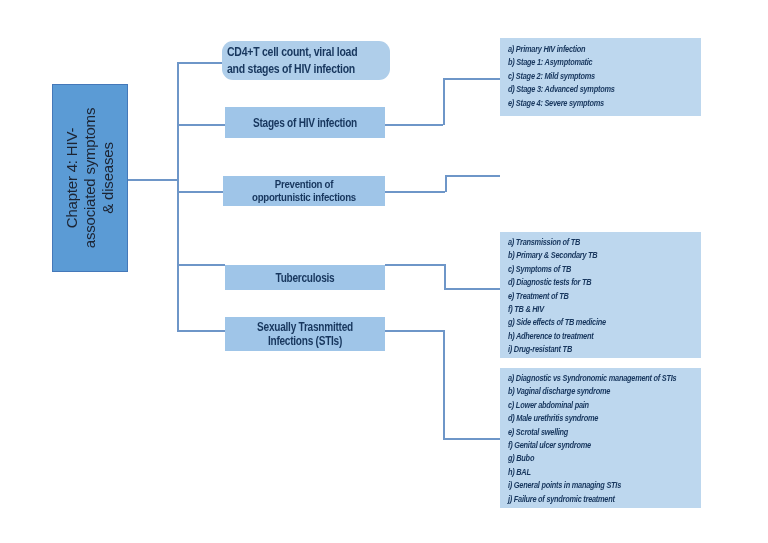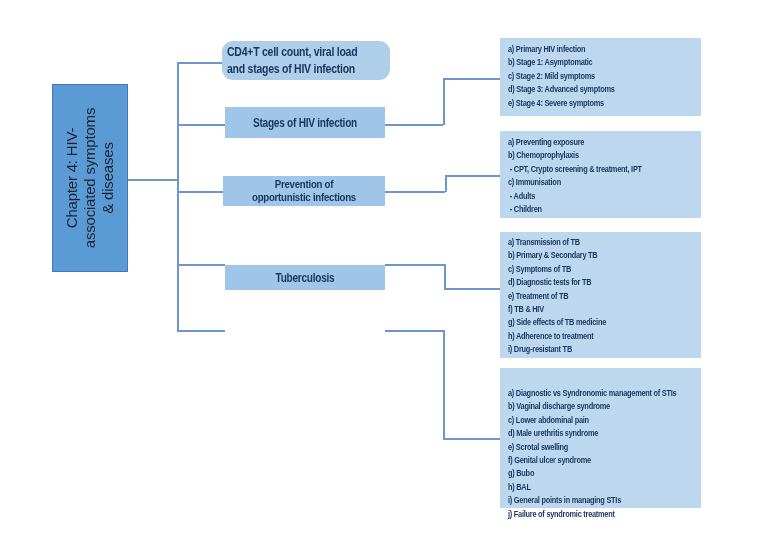--- a/index.html
+++ b/index.html
@@ -29,27 +29,27 @@
   .node--left .node-line{text-align:left;transform-origin:0 50%;font-size:12.5px;line-height:17px;}
   .node--cd4   {left:222px;top:41px;width:168px;height:39px;}
   .node--stages{left:225px;top:107px;width:160px;height:31px;}
   .node--prev  {left:223px;top:176px;width:162px;height:30px;}
   .node--prev .node-line{font-size:11.5px;line-height:13.5px;}
   .node--tb    {left:225px;top:265px;width:160px;height:25px;}
   .node--sti   {left:225px;top:317px;width:160px;height:34px;}
 
   
   .detail{position:absolute;left:500px;width:201px;background:#bdd7ee;box-sizing:border-box;
-          padding:5px 8px 0 8px;color:#17365d;font-weight:bold;}
+          padding:5px 8px 0 8px;color:#17365d;font-weight:bold;font-style:italic;}
   .detail-line{font-size:9px;line-height:13.4px;letter-spacing:-0.3px;white-space:pre;
                transform:scaleX(0.82);transform-origin:0 50%;}
   .detail--1{top:38px;height:78px;}
   .detail--2{top:131px;height:87px;}
   .detail--3{top:232px;height:126px;padding-top:4px;}
-  .detail--4{top:368px;height:140px;padding-top:19px;}
+  .detail--4{top:368px;height:140px;padding-top:4px;}
 </style>
 </head>
 <body>
 
 <div class="frame">
 
   <div class="root-box">
     <div class="root-rotor">
         <div class="root-line">Chapter 4: HIV-</div>
         <div class="root-line">associated symptoms</div>
@@ -72,20 +72,24 @@
   <div class="node node--prev">
       <div class="node-line">Prevention of</div>
       <div class="node-line">opportunistic infections</div>
     </div>
   <div class="node node--stages">
       <div class="node-line">Stages of HIV infection</div>
     </div>
   <div class="node node--tb">
       <div class="node-line">Tuberculosis</div>
     </div>
+  <div class="node node--sti">
+      <div class="node-line">Sexually Trasnmitted</div>
+      <div class="node-line">Infections (STIs)</div>
+    </div>
 
   <div class="hl" style="left:385px;top:124px;width:58px;"></div>
   <div class="vl" style="left:443px;top:78px;height:47px;"></div>
   <div class="hl" style="left:443px;top:78px;width:57px;"></div>
 
   <div class="hl" style="left:385px;top:191px;width:60px;"></div>
   <div class="vl" style="left:445px;top:175px;height:17px;"></div>
   <div class="hl" style="left:445px;top:175px;width:55px;"></div>
 
   <div class="hl" style="left:385px;top:264px;width:59px;"></div>
@@ -95,28 +99,20 @@
   <div class="hl" style="left:385px;top:330px;width:58px;"></div>
   <div class="vl" style="left:443px;top:330px;height:109px;"></div>
   <div class="hl" style="left:443px;top:438px;width:57px;"></div>
 
   <div class="detail detail--1">
       <div class="detail-line">a) Primary HIV infection</div>
       <div class="detail-line">b) Stage 1: Asymptomatic</div>
       <div class="detail-line">c) Stage 2: Mild symptoms</div>
       <div class="detail-line">d) Stage 3: Advanced symptoms</div>
       <div class="detail-line">e) Stage 4: Severe symptoms</div>
-    </div>
-  <div class="detail detail--2">
-      <div class="detail-line">a) Preventing exposure</div>
-      <div class="detail-line">b) Chemoprophylaxis</div>
-      <div class="detail-line"> - CPT, Crypto screening &amp; treatment, IPT</div>
-      <div class="detail-line">c) Immunisation</div>
-      <div class="detail-line"> - Adults</div>
-      <div class="detail-line"> - Children</div>
     </div>
   <div class="detail detail--3">
       <div class="detail-line">a) Transmission of TB</div>
       <div class="detail-line">b) Primary &amp; Secondary TB</div>
       <div class="detail-line">c) Symptoms of TB</div>
       <div class="detail-line">d) Diagnostic tests for TB</div>
       <div class="detail-line">e) Treatment of TB</div>
       <div class="detail-line">f) TB &amp; HIV</div>
       <div class="detail-line">g) Side effects of TB medicine</div>
       <div class="detail-line">h) Adherence to treatment</div>

